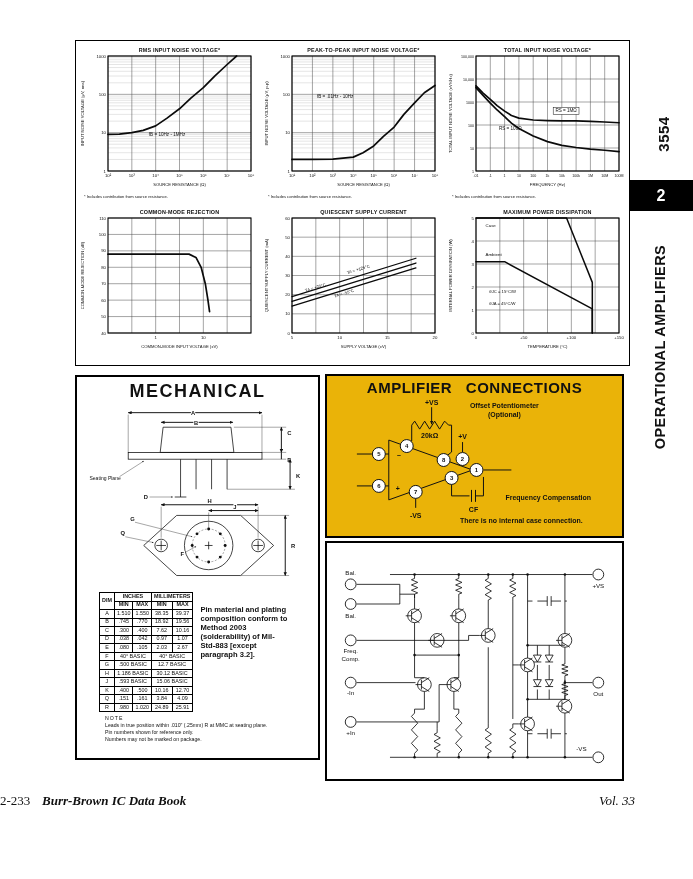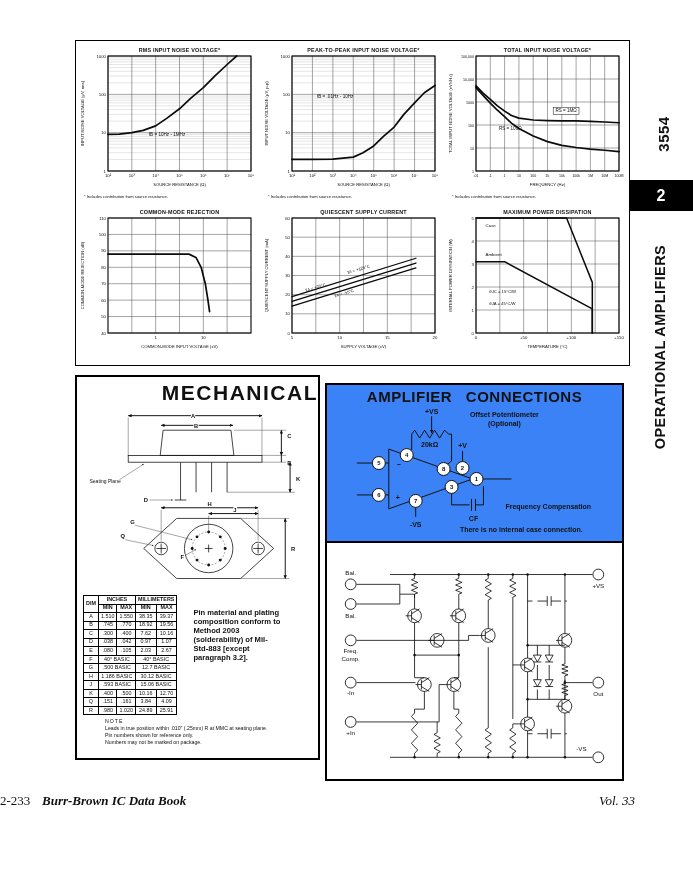--- a/index.html
+++ b/index.html
@@ -16,29 +16,29 @@
   .tk,.an,.ttl,.axl,.fn{fill:#111;font-family:"Liberation Sans",sans-serif;}
   .ttl{font-size:5.4px;font-weight:bold;letter-spacing:.2px;}
   .axl{font-size:4.2px;}
   .fn{font-size:4.1px;}
   
   .v-part{position:absolute;left:655px;top:163px;width:58px;transform:rotate(-90deg);transform-origin:0 0;font-weight:bold;font-size:15px;text-align:center;letter-spacing:.5px;}
   .section-tab{position:absolute;left:629px;top:180px;width:64px;height:31px;background:#000;color:#fff;display:flex;align-items:center;justify-content:center;font-weight:bold;font-size:16px;}
   .v-title{position:absolute;left:652px;top:462px;width:230px;transform:rotate(-90deg);transform-origin:0 0;font-weight:bold;font-size:14.5px;text-align:center;letter-spacing:.4px;}
   
   .mech-box{position:absolute;left:75px;top:375px;width:241px;height:381px;border:2px solid #000;background:#fff;}
-  .mech-title{text-align:right;font-size:21px;font-weight:bold;letter-spacing:1.5px;margin-top:4px;}
+  .mech-title{text-align:center;font-size:18px;font-weight:bold;letter-spacing:1.5px;margin-top:4px;}
   .mech-draw{display:block;margin:0 auto;}
-  .mech-bottom{display:flex;gap:12px;padding:0 4px;}
+  .mech-bottom{display:flex;gap:3px;padding:0 20px;}
   .dim-table{border-collapse:collapse;font-size:5.4px;margin-left:2px;}
   .dim-table th,.dim-table td{border:.6px solid #000;padding:.8px 2px;text-align:center;line-height:1.1;}
   .pin-note{width:88px;font-size:7.6px;font-weight:bold;line-height:1.18;padding-top:14px;padding-left:4px;}
   .note-block{font-size:5.2px;line-height:1.35;padding:3px 0 0 28px;}
   .note-title{letter-spacing:1px;}
-  .amp-box{position:absolute;left:325px;top:383px;width:295px;height:160px;border:2px solid #000;background:#3b82f6;}
+  .amp-box{position:absolute;left:325px;top:374px;width:295px;height:160px;border:2px solid #000;background:#eab308;}
   .amp-title{text-align:center;font-size:15px;font-weight:bold;letter-spacing:.5px;word-spacing:9px;margin-top:3px;}
   .schem-box{position:absolute;left:325px;top:541px;width:295px;height:236px;border:2px solid #000;background:#fff;display:flex;align-items:center;justify-content:center;}
   
   .mw{stroke:#111;stroke-width:.8;fill:none;}
   .mthin{stroke:#333;stroke-width:.45;fill:none;}
   .dl{font-size:6px;font-weight:bold;fill:#111;paint-order:stroke;stroke:#fff;stroke-width:2px;}
   .msl{font-size:5.2px;fill:#111;}
   .aw{stroke:#111;stroke-width:1;fill:none;}
   .al{font-size:7px;font-weight:bold;fill:#111;}
   .pn{font-size:6px;font-weight:bold;fill:#111;}

